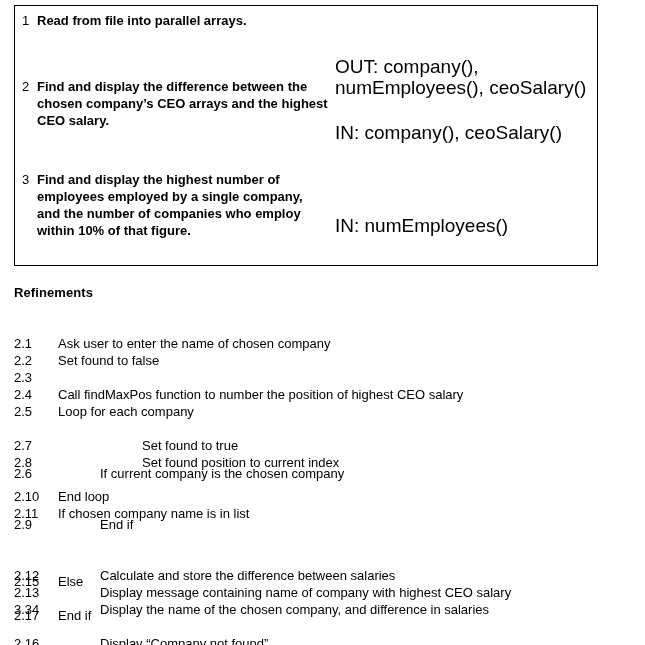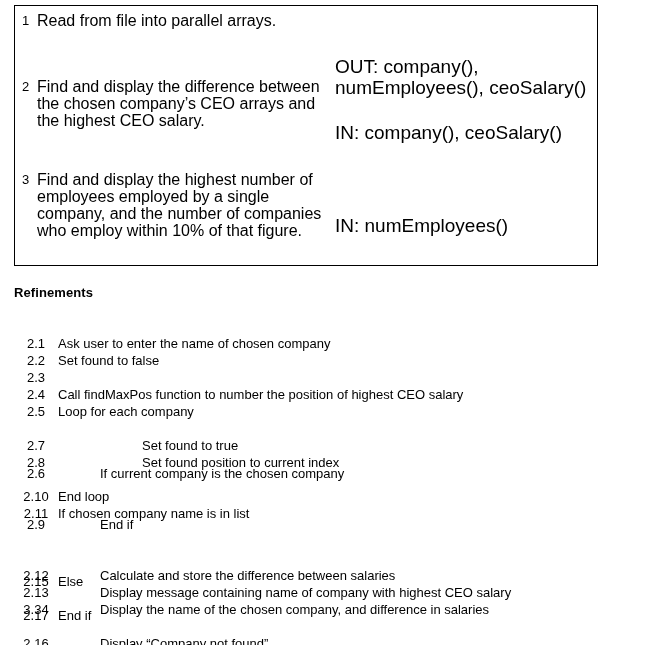--- a/index.html
+++ b/index.html
@@ -43,24 +43,25 @@
     flex: 0 0 22px;
     text-align: left;
     padding-left: 7px;
     box-sizing: border-box;
     font-size: 13px;
     line-height: 17px;
   }
   .struct-desc {
     flex: 0 0 298px;
     width: 298px;
-    font-size: 16px;
+    font-size: 13px;
     line-height: 17px;
     padding-right: 6px;
     box-sizing: border-box;
+    font-weight: bold;
   }
   .struct-io {
     flex: 1 1 auto;
     font-size: 19px;
     line-height: 21px;
     padding-right: 6px;
     box-sizing: border-box;
     margin-top: 44px;
   }
 
@@ -85,21 +86,20 @@
     display: flex;
     align-items: baseline;
     height: 17px;
     line-height: 17px;
     font-size: 13px;
     white-space: nowrap;
   }
   .ref-num {
     flex: 0 0 44px;
     width: 44px;
-    text-align: center;
   }
   .ref-text {
     flex: 0 0 auto;
   }
   .ind-0 { padding-left: 0px; }
   .ind-1 { padding-left: 42px; margin-top: 45px; }
   .ind-2 { padding-left: 84px; }
 </style>
 </head>
 <body>

